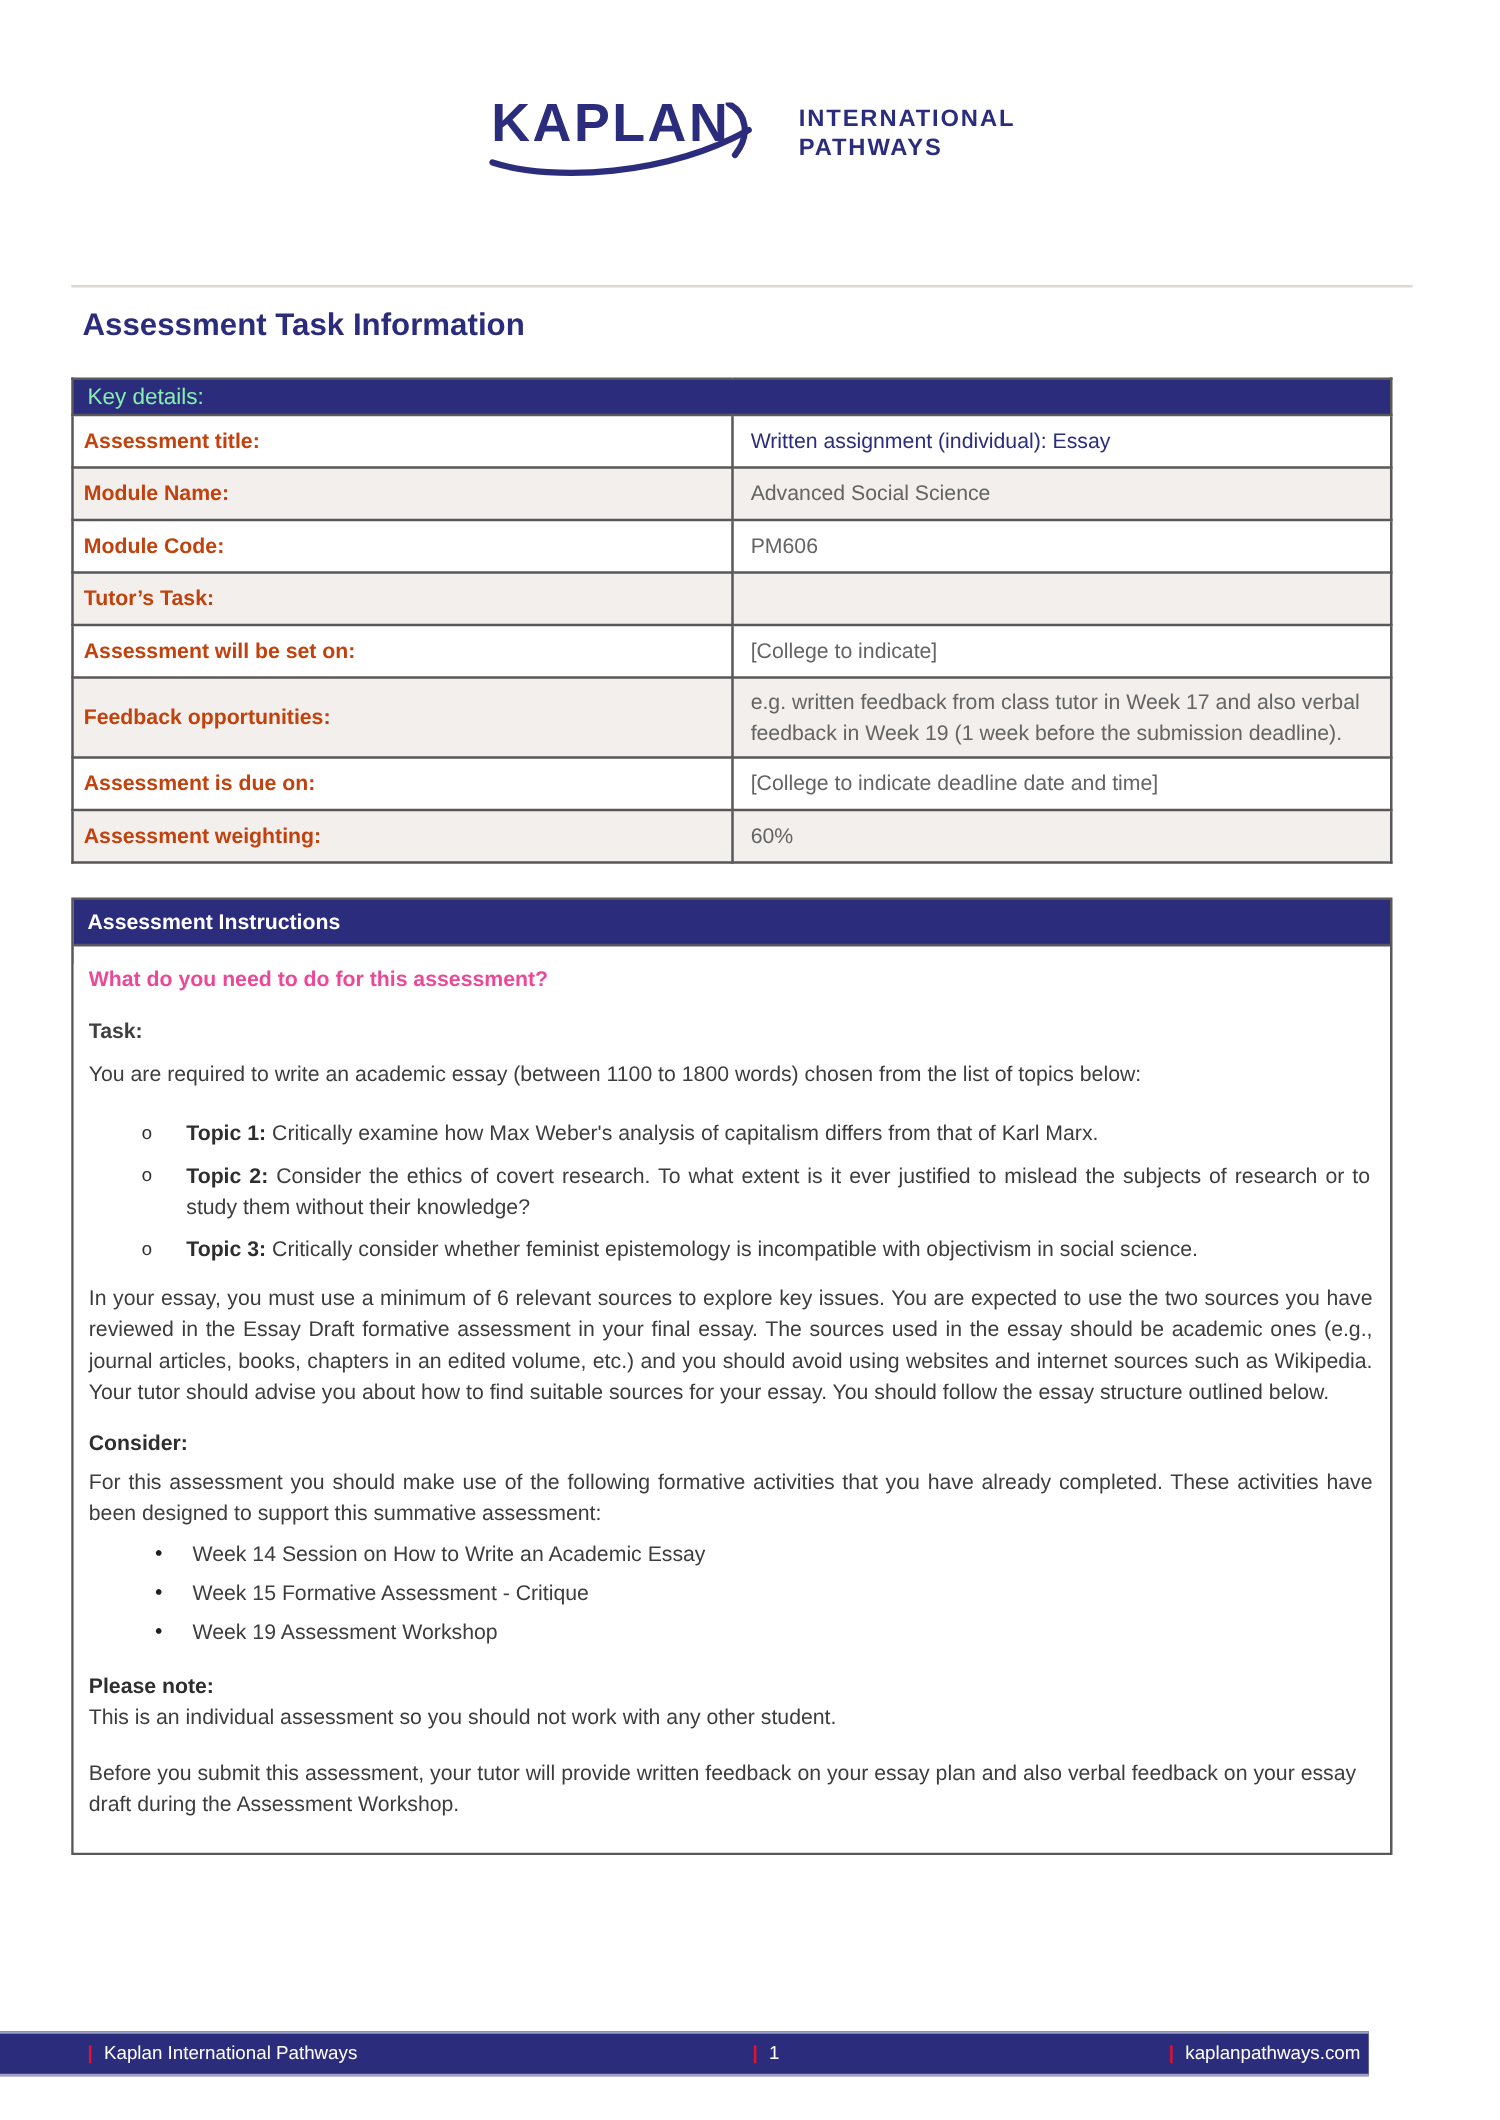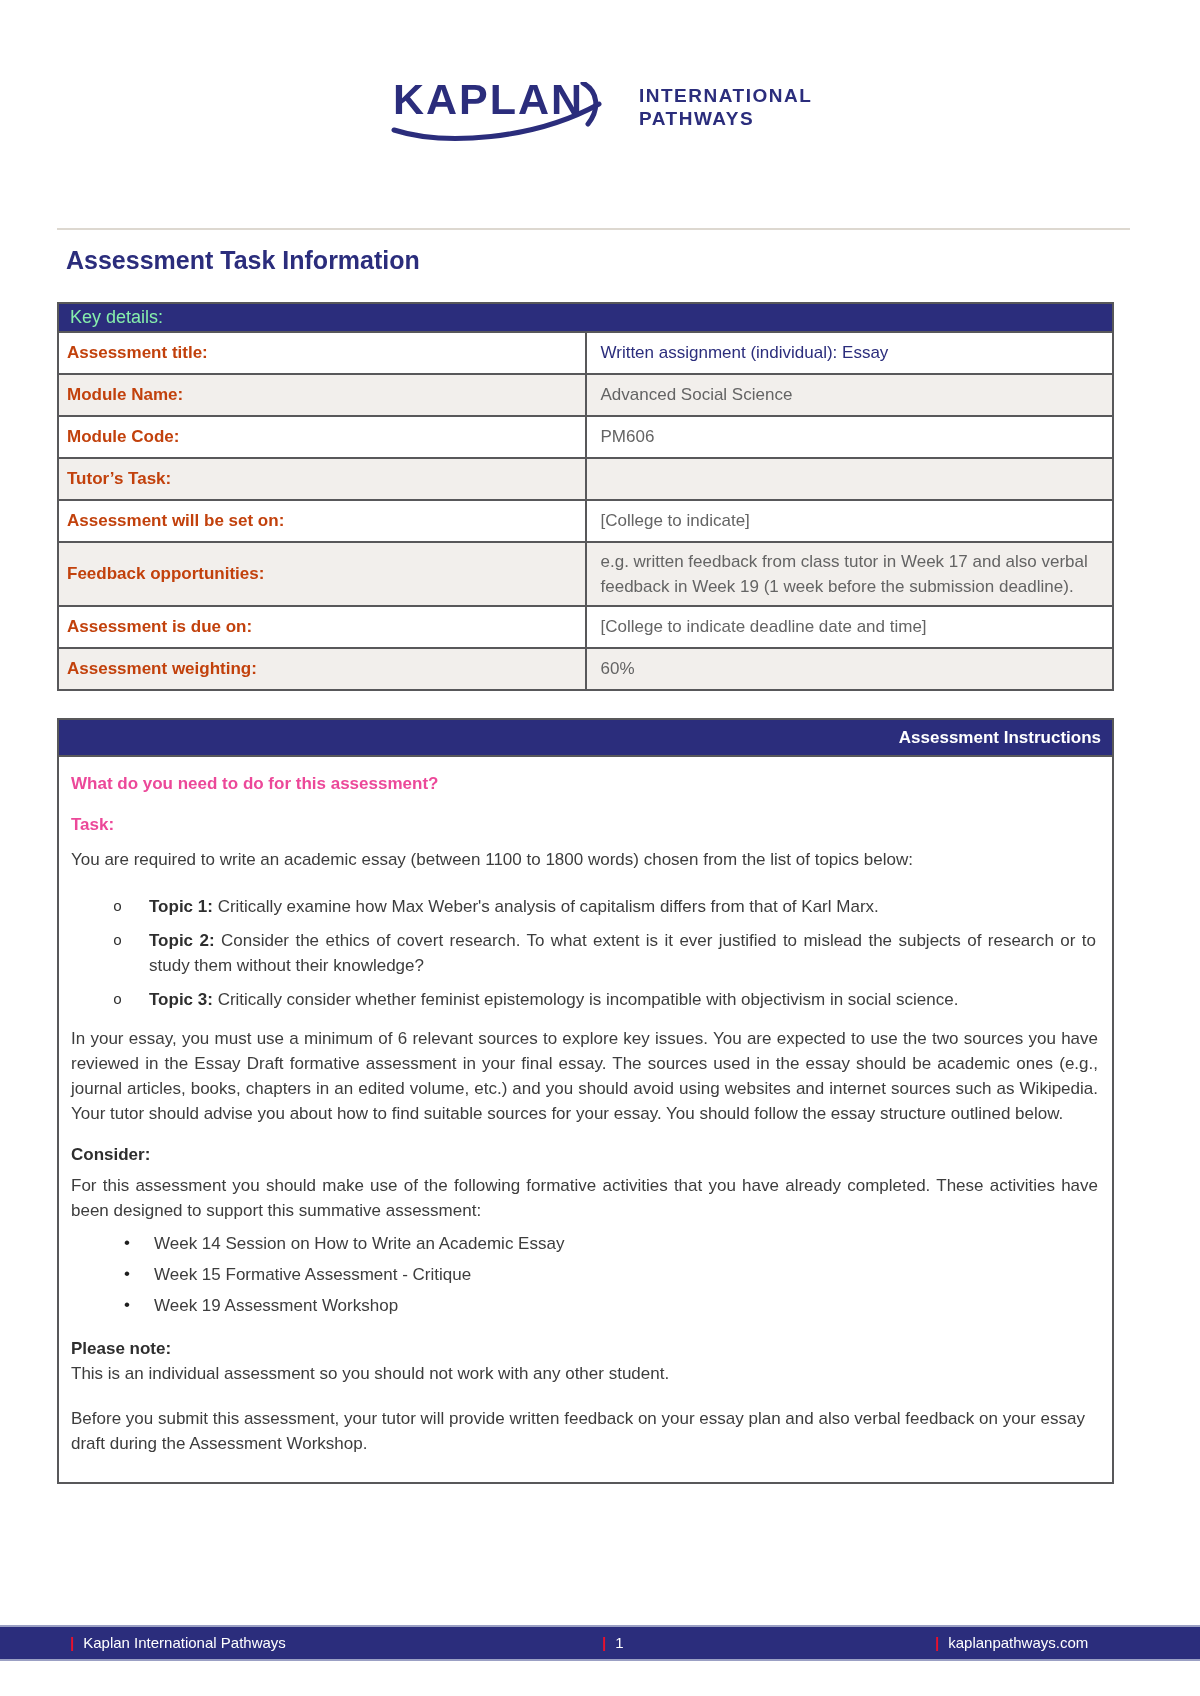--- a/index.html
+++ b/index.html
@@ -48,26 +48,26 @@
   .kd-value { color:#646464; padding:6px 14px; }
   .kd-value.title-value { color:#2b2d7c; font-weight:normal; }
   .row-alt { background:#f2efec; }
   .row-feedback td { height:62px; }
   .kd-value .wrap { line-height:25px; display:block; }
 
   
   .box { position:absolute; left:57px; top:718px; width:1057px; border:2px solid #58585a; }
   .box-header {
     background:#2b2d7c; color:#fff; font-weight:bold; font-size:17px;
-    padding:8px 11px; border-bottom:2px solid #58585a; height:37px;text-align:right;
+    padding:8px 11px; border-bottom:2px solid #58585a; height:37px;
   }
   .box-body { background:#fff; padding:0 14px 26px 12px; font-size:17px; line-height:25px; }
 
   .q-heading { margin-top:14px; color:#ec4899; font-weight:bold; }
-  .sub-label { margin-top:16px; font-weight:bold; color:#ec4899; }
+  .sub-label { margin-top:16px; font-weight:bold; color:#404040; }
   .intro { margin-top:10px; }
 
   .topics { list-style:none; margin-top:22px; }
   .topics li { position:relative; margin:0 0 9px 78px; text-align:justify; padding-right:2px; }
   .topics .marker {
     position:absolute; left:-36px; top:1px;
     font-family:"Liberation Mono", monospace; font-size:15px; color:#2e2e2e;
   }
   .topics b { color:#2e2e2e; }
 
@@ -77,21 +77,21 @@
 
   .gbullets { list-style:none; margin-top:8px; }
   .gbullets li { position:relative; margin:0 0 6px 83px; }
   .gbullets .marker { position:absolute; left:-30px; top:-1px; color:#1f1f1f; }
 
   .note-label { margin-top:18px; font-weight:bold; color:#2e2e2e; }
   .closing-par { margin-top:20px; }
 
   
   .footer {
-    position:absolute; left:0; top:1625px; width:1200px; height:36px;
+    position:absolute; left:0; top:1625px; width:1095px; height:36px;
     background:#2b2d7c; border-top:2px solid #9ba0c4; border-bottom:2px solid #9ba0c4;
   }
   .footer .seg { position:absolute; top:7px; font-size:15px; color:#ffffff; white-space:nowrap; }
   .footer .pipe { color:#e8112d; font-weight:bold; margin-right:9px; }
   .seg-left { left:70px; }
   .seg-center { left:602px; }
   .seg-right { left:935px; }
 </style>
 </head>
 <body>

